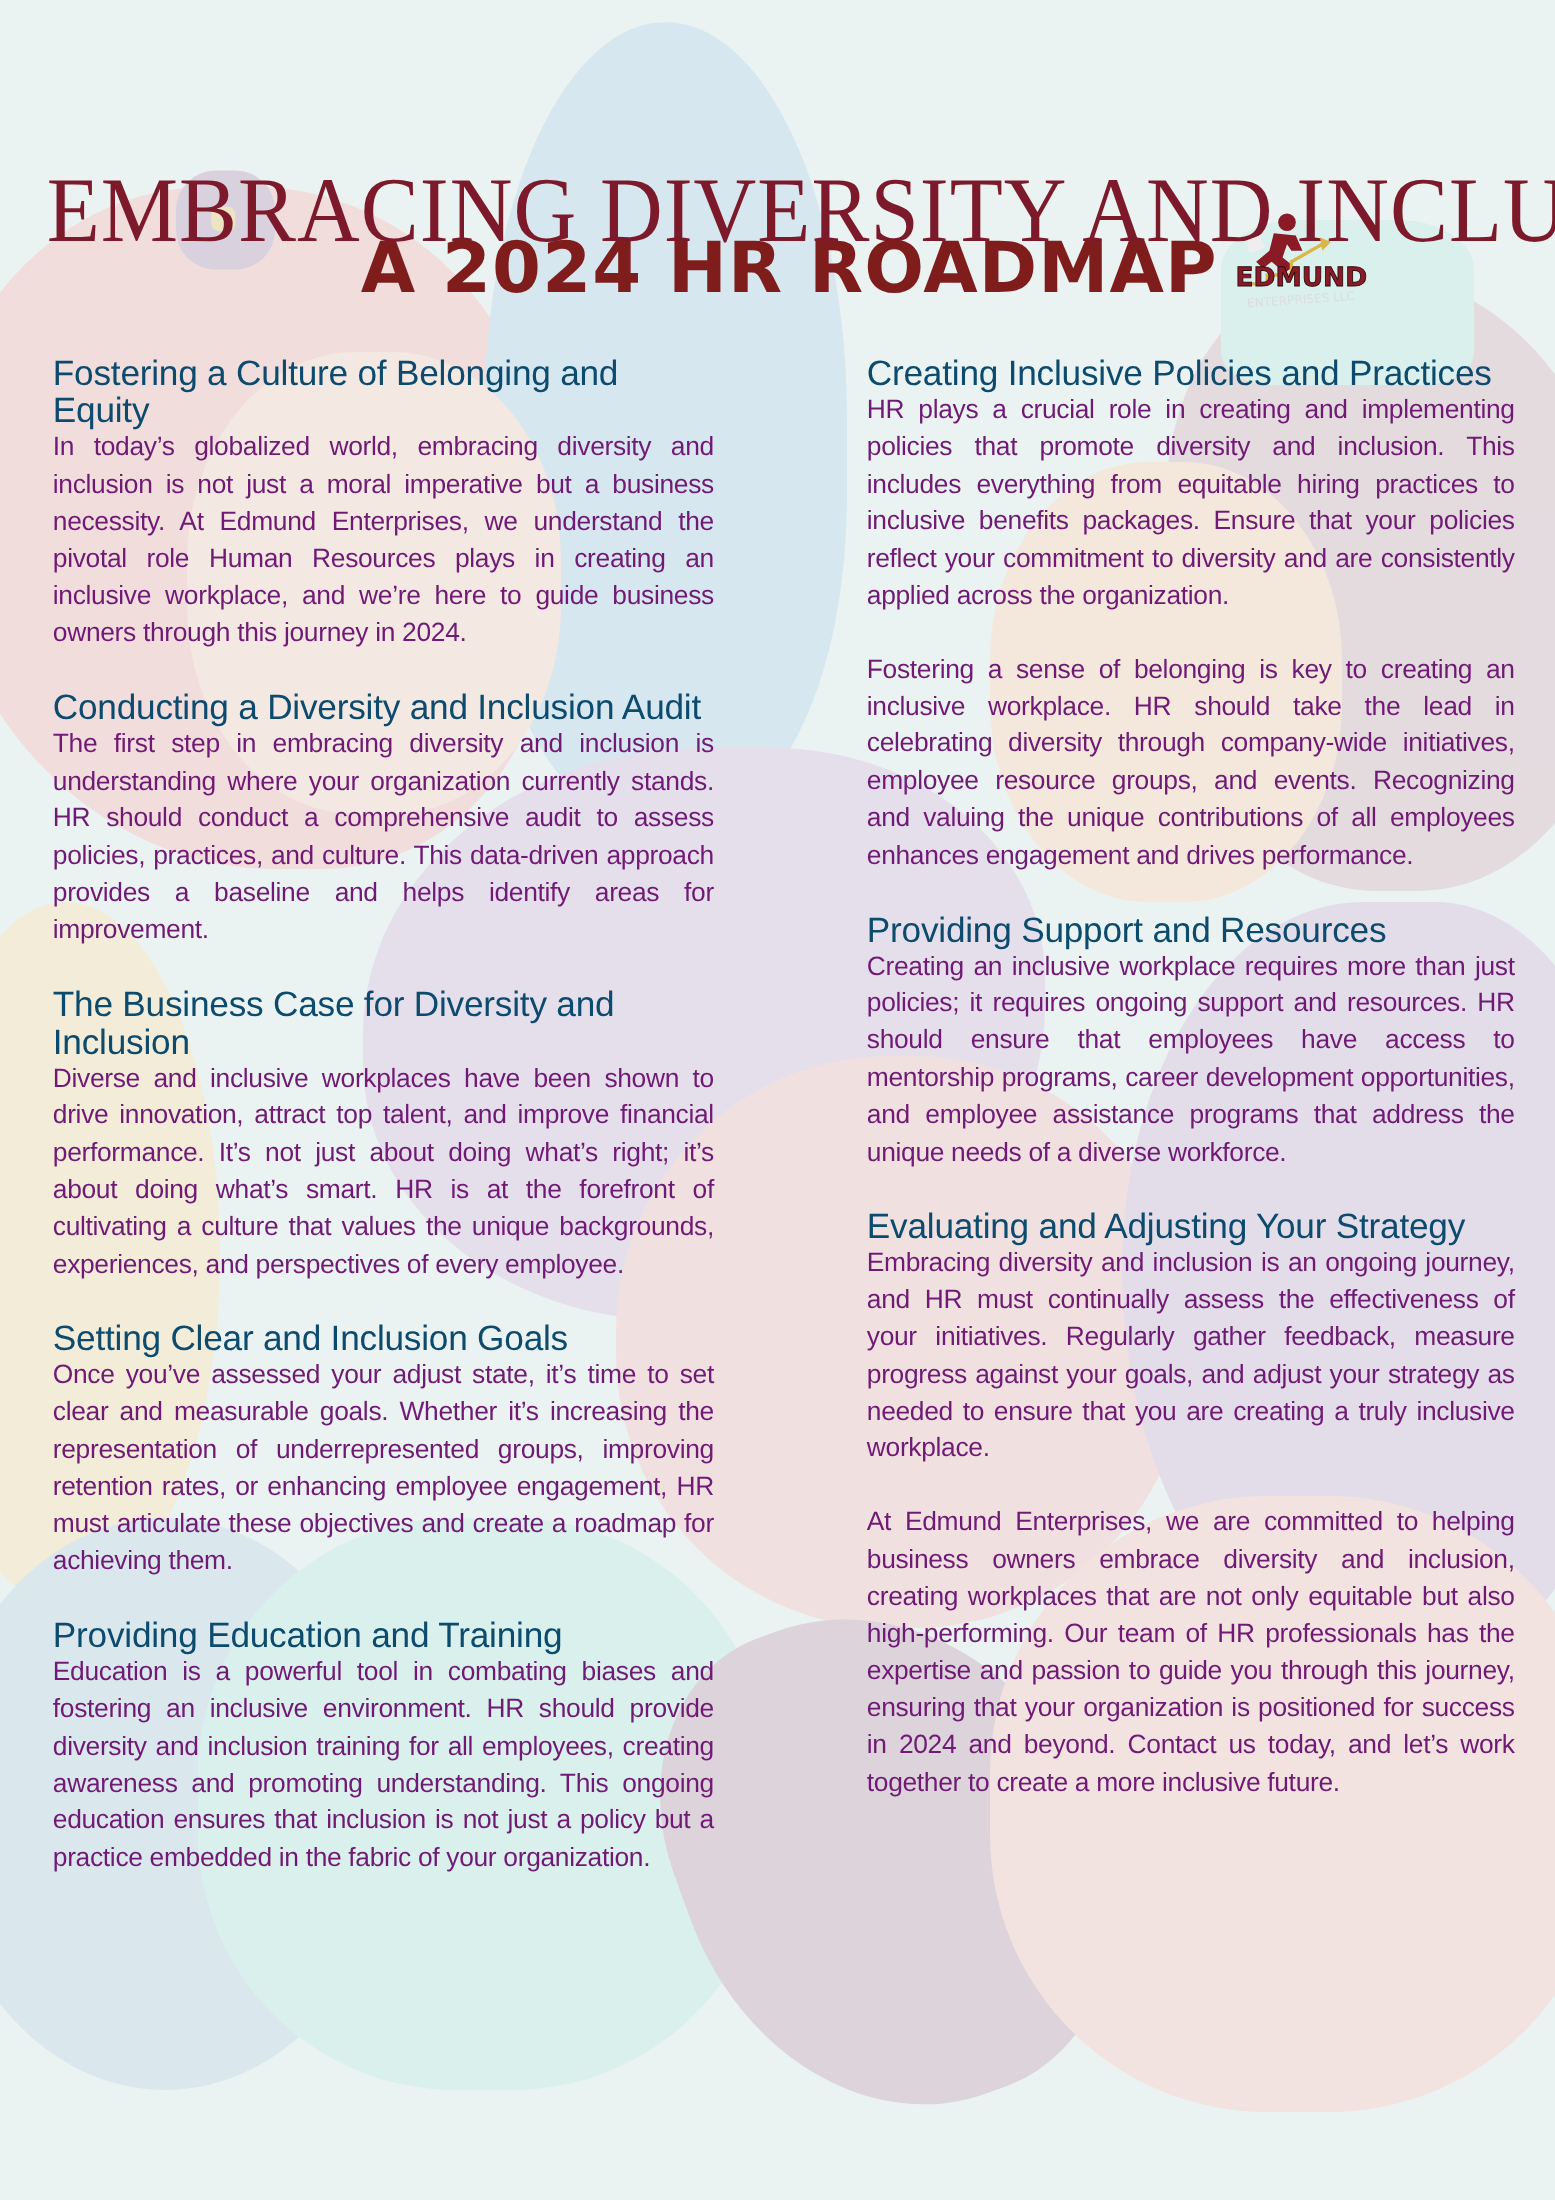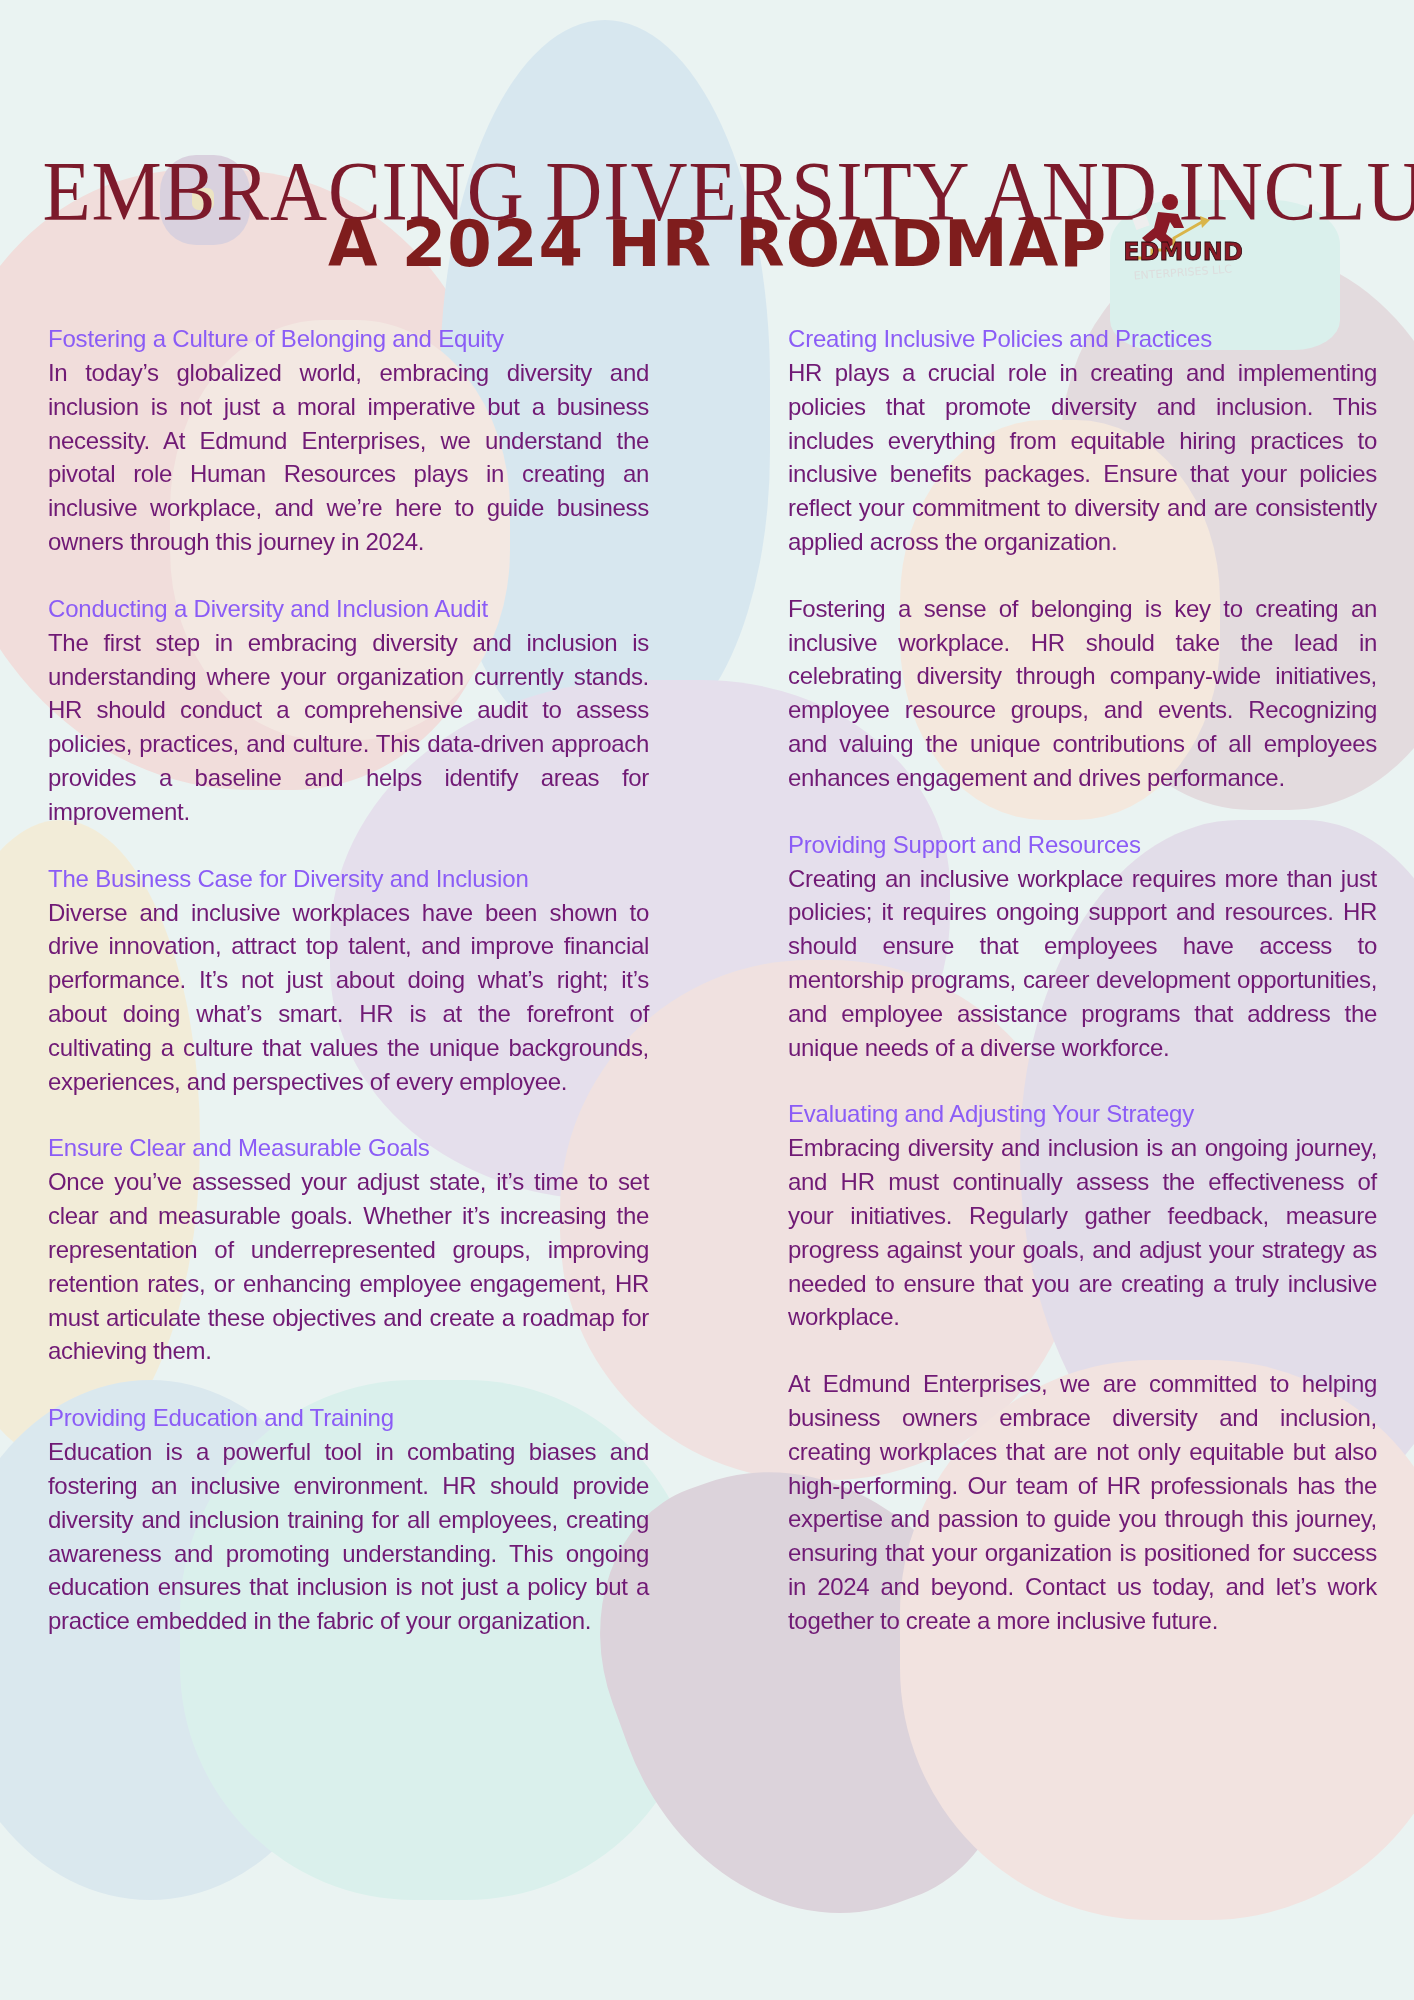--- a/index.html
+++ b/index.html
@@ -27,21 +27,21 @@
     font-size: 64px; font-weight: bold; line-height: 80px; color: #7f1d1d;
     letter-spacing: 1px; white-space: nowrap;
   }
   .logo { position: absolute; left: 1118px; top: 192px; width: 130px; height: 96px; text-decoration: underline; }
 
   .col { position: absolute; top: 322px; }
   .col.left { left: 48px; width: 601px; }
   .col.right { left: 740px; width: 589px; margin-left: 48px; }
   .section { margin: 0 0 33px 0; }
   .section h2 {
-    margin: 0; font-size: 24px; font-weight: normal; line-height: 34px; color: #8b5cf6;
+    margin: 0; font-size: 32px; font-weight: normal; line-height: 34px; color: #0c4a6e;
     letter-spacing: -0.2px;
   }
   .section p {
     margin: 0; font-size: 24px; line-height: 33.8px; color: #701a75;
     text-align: justify; text-align-last: left; letter-spacing: -0.3px;
   }
 </style>
 </head>
 <body>
 
@@ -88,21 +88,21 @@
     </div>
     <div class="section">
       <h2>Conducting a Diversity and Inclusion Audit</h2>
       <p>The first step in embracing diversity and inclusion is understanding where your organization currently stands. HR should conduct a comprehensive audit to assess policies, practices, and culture. This data-driven approach provides a baseline and helps identify areas for improvement.</p>
     </div>
     <div class="section">
       <h2>The Business Case for Diversity and Inclusion</h2>
       <p>Diverse and inclusive workplaces have been shown to drive innovation, attract top talent, and improve financial performance. It’s not just about doing what’s right; it’s about doing what’s smart. HR is at the forefront of cultivating a culture that values the unique backgrounds, experiences, and perspectives of every employee.</p>
     </div>
     <div class="section">
-      <h2>Ensure Clear and Measurable Goals</h2>
+      <h2>Setting Clear and Inclusion Goals</h2>
       <p>Once you’ve assessed your adjust state, it’s time to set clear and measurable goals. Whether it’s increasing the representation of underrepresented groups, improving retention rates, or enhancing employee engagement, HR must articulate these objectives and create a roadmap for achieving them.</p>
     </div>
     <div class="section">
       <h2>Providing Education and Training</h2>
       <p>Education is a powerful tool in combating biases and fostering an inclusive environment. HR should provide diversity and inclusion training for all employees, creating awareness and promoting understanding. This ongoing education ensures that inclusion is not just a policy but a practice embedded in the fabric of your organization.</p>
     </div>
   </div>
 
   <div class="col right">
     <div class="section">

